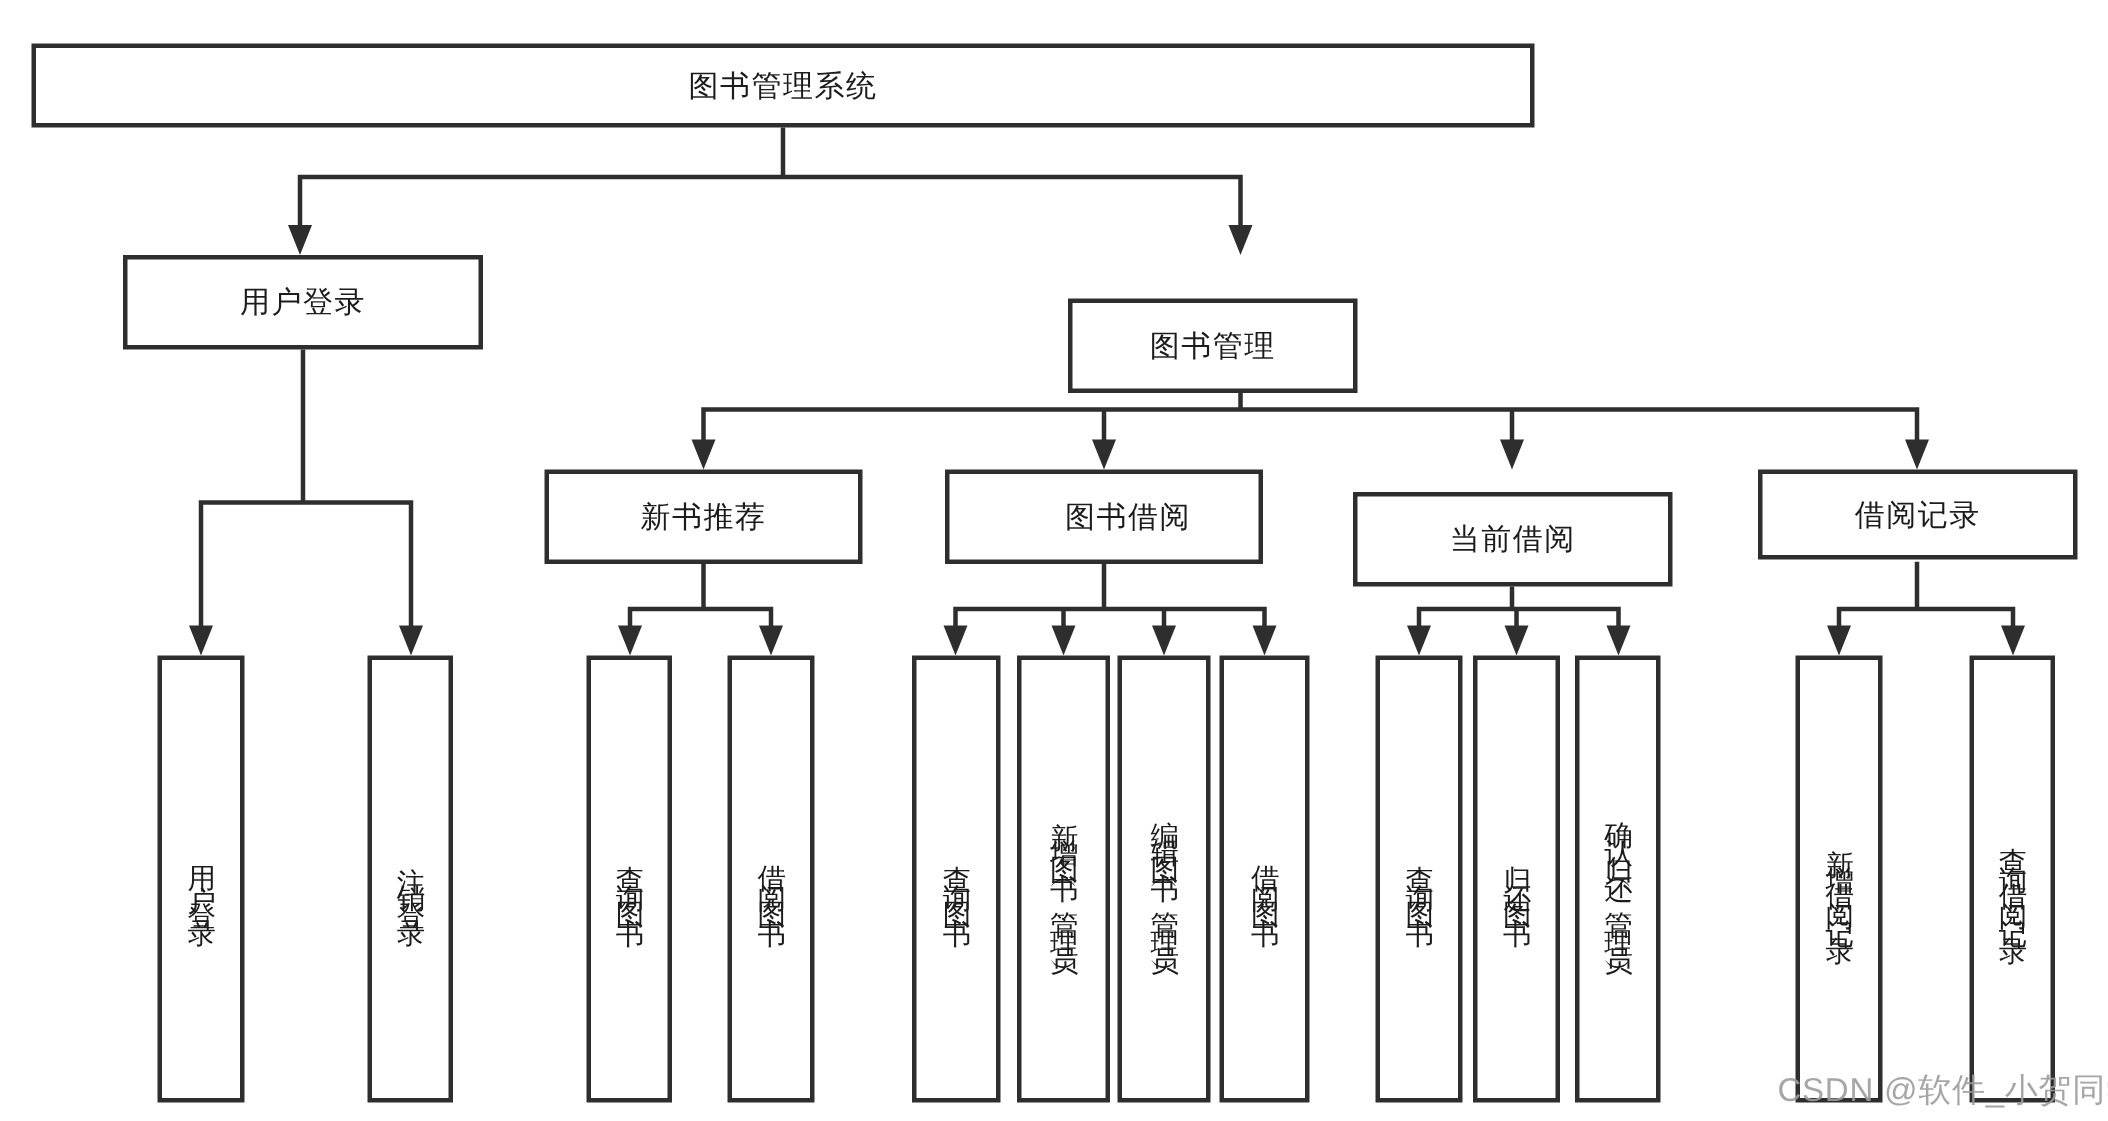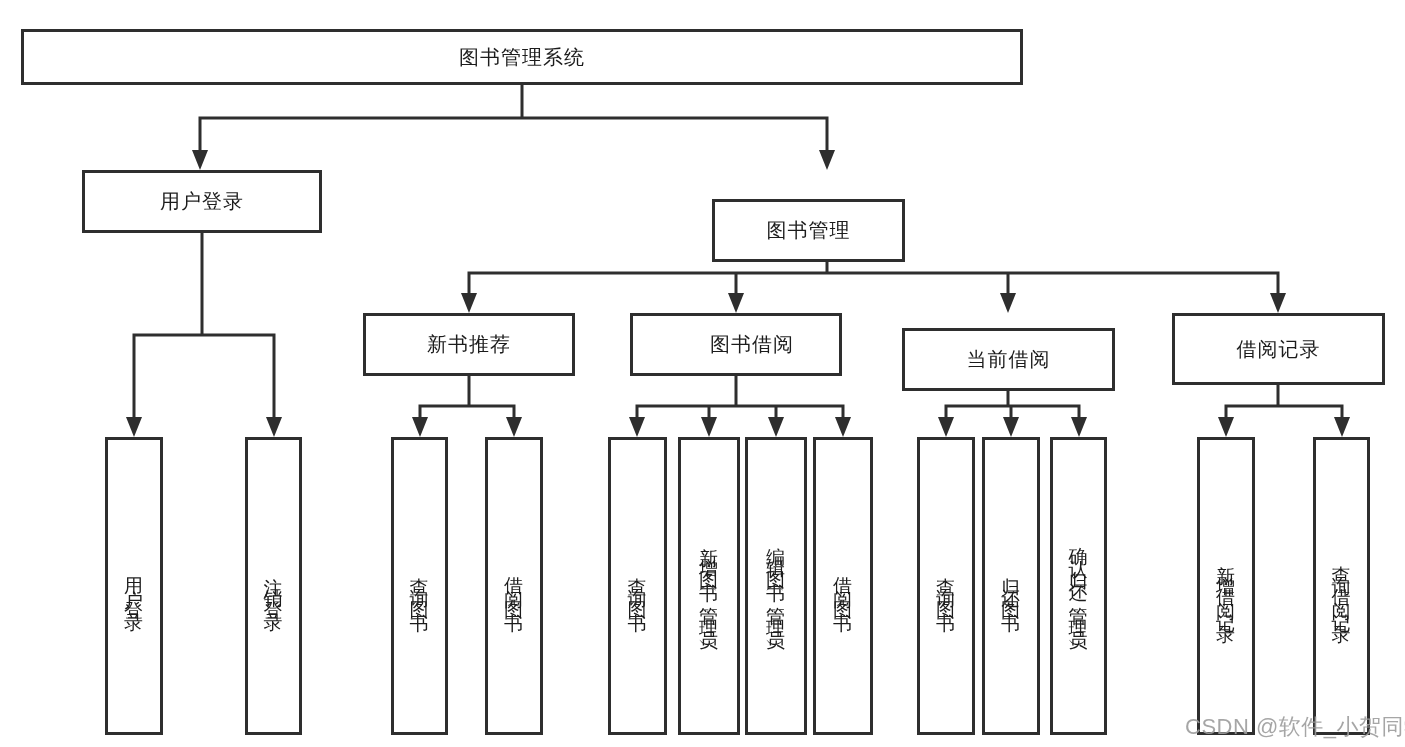--- a/index.html
+++ b/index.html
@@ -37,21 +37,21 @@
     color: #1c1c1c;
     white-space: nowrap;
   }
   
   .n-root   { left: 21px;   top: 13px;  width: 1002px; height: 56px; margin-top: 16px; }
   .n-login  { left: 82px;   top: 170px; width: 240px;  height: 63px; }
   .n-mgmt   { left: 712px;  top: 170px; width: 193px;  height: 63px; margin-top: 29px; }
   .n-rec    { left: 363px;  top: 313px; width: 212px;  height: 63px; }
   .n-borrow { left: 630px;  top: 313px; width: 212px;  height: 63px; padding-left: 32px; }
   .n-cur    { left: 902px;  top: 328px; width: 213px;  height: 63px; }
-  .n-hist   { left: 1172px; top: 313px; width: 213px;  height: 72px; }
+  .n-hist   { left: 1172px; top: 313px; width: 213px;  height: 60px; }
   .vnode { top: 437px; height: 298px; }
   .v1  { left: 105px;  width: 58px; }
   .v2  { left: 245px;  width: 57px; }
   .v3  { left: 391px;  width: 57px; }
   .v4  { left: 485px;  width: 58px; }
   .v5  { left: 608px;  width: 59px; }
   .v6  { left: 678px;  width: 62px; }
   .v7  { left: 745px;  width: 62px; }
   .v8  { left: 813px;  width: 60px; }
   .v9  { left: 917px;  width: 58px; }

